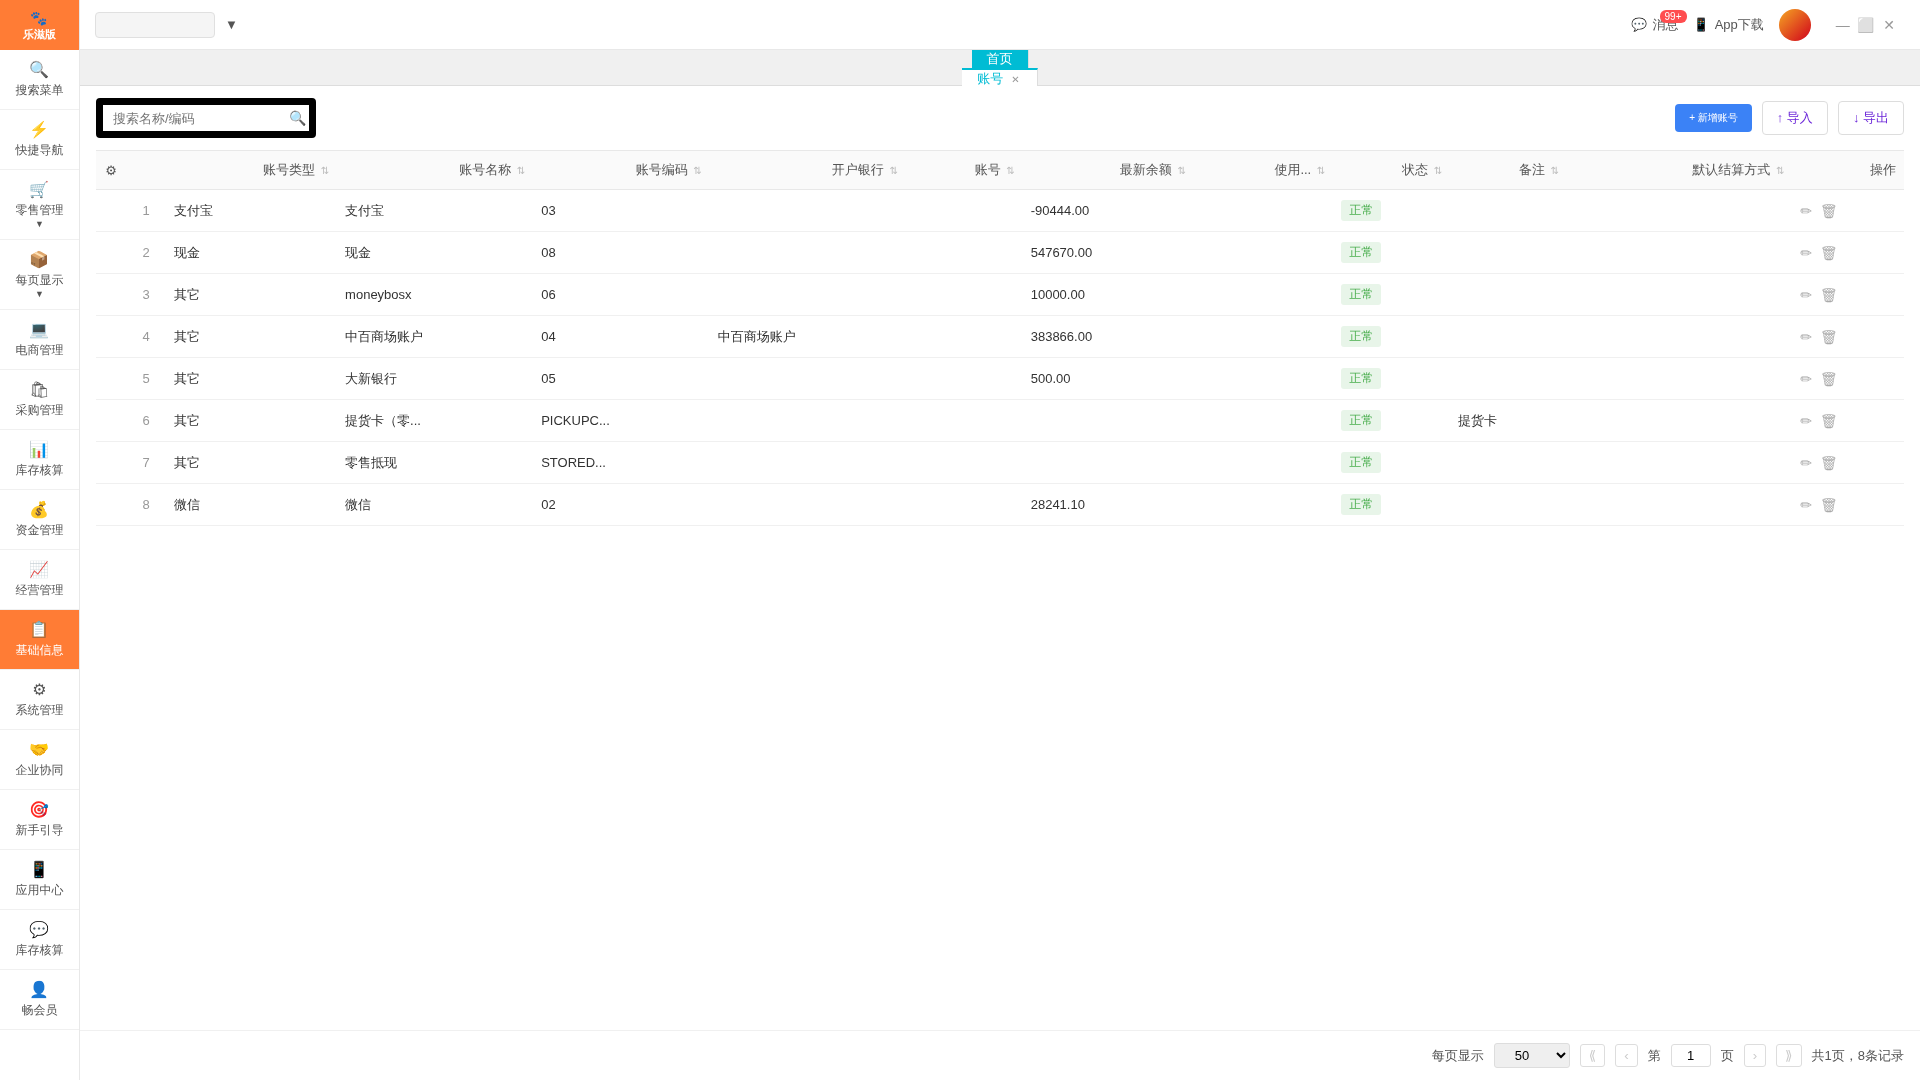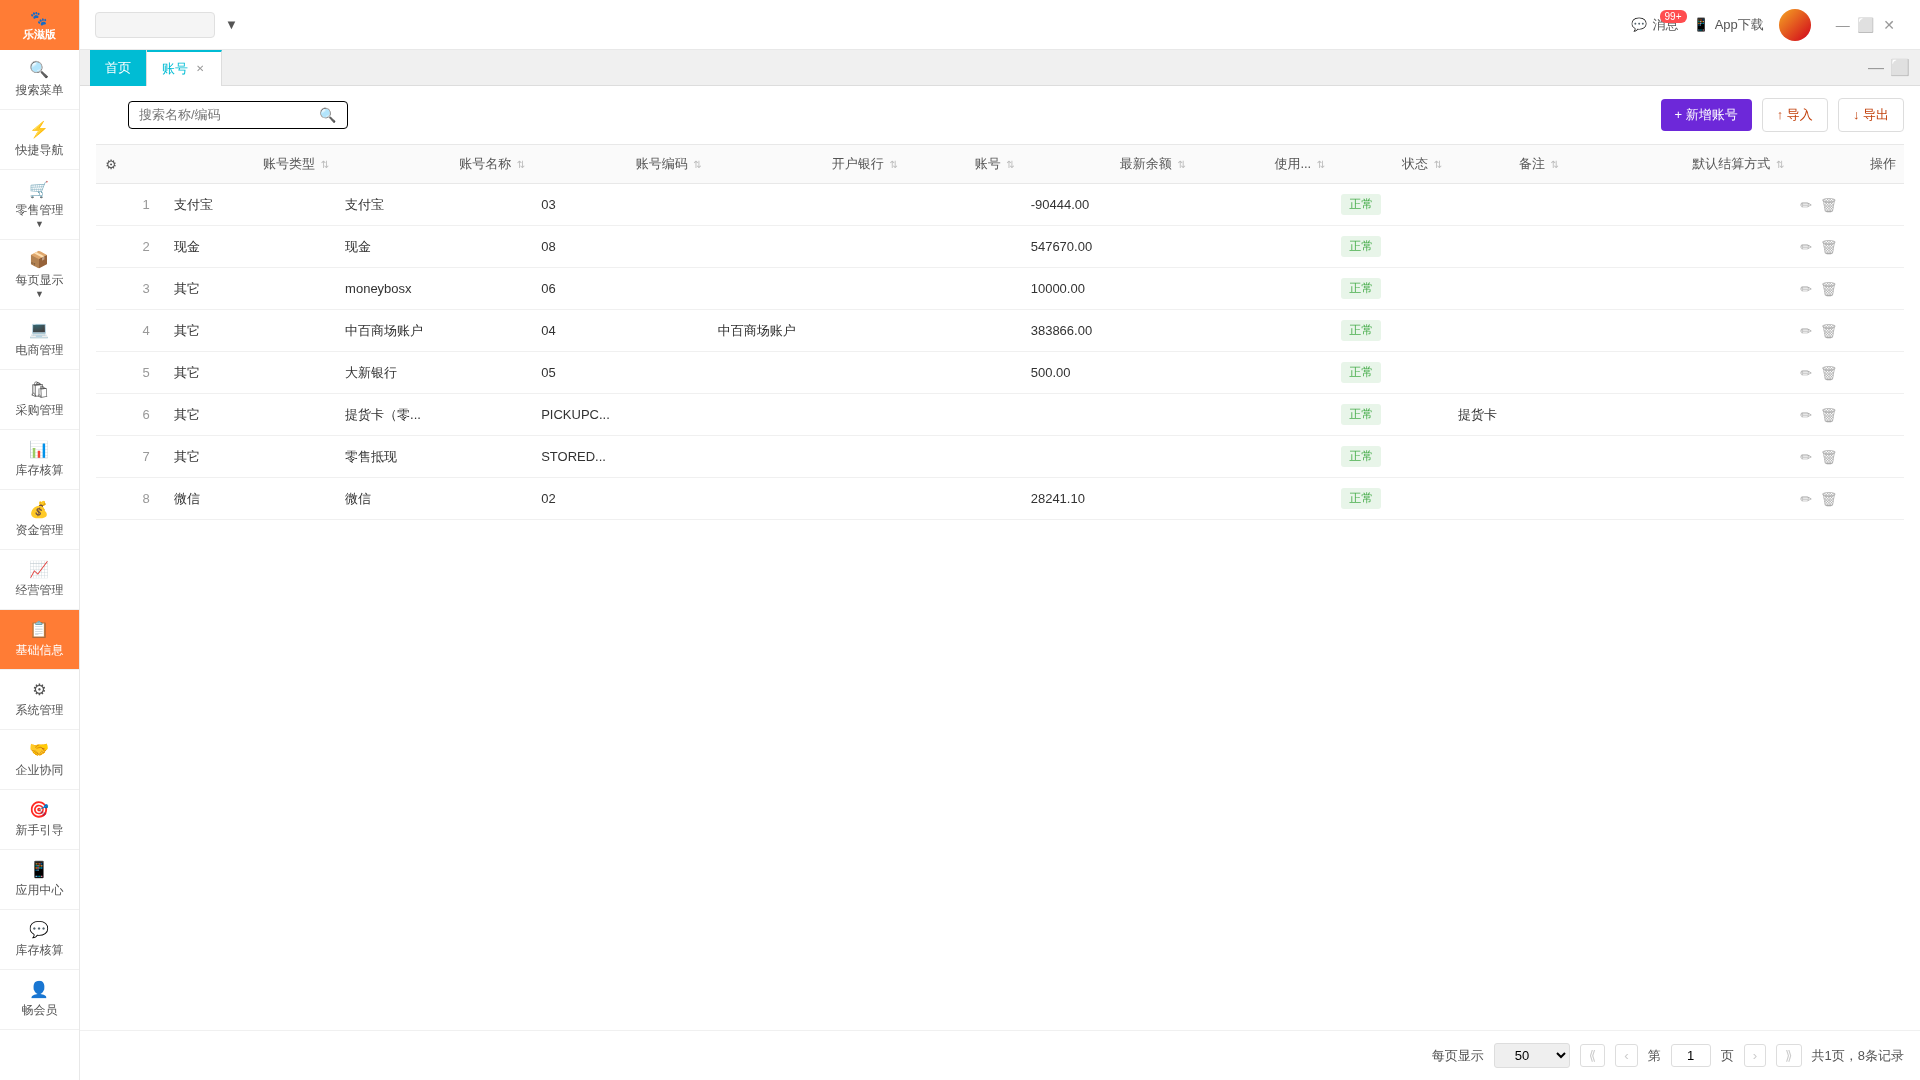--- a/index.html
+++ b/index.html
@@ -114,20 +114,21 @@
     }
 
     
     .tab-bar {
       background: #f0f0f0;
       display: flex;
       align-items: center;
       height: 36px;
       border-bottom: 1px solid #ddd;
       padding: 0 10px;
+      flex-direction: column;
     }
     .tab {
       display: flex;
       align-items: center;
       padding: 0 15px;
       height: 36px;
       cursor: pointer;
       font-size: 13px;
       color: #555;
       border-right: 1px solid #ddd;
@@ -157,52 +158,51 @@
     
     .toolbar {
       display: flex;
       align-items: center;
       justify-content: space-between;
       padding: 12px 16px;
       background: #fff;
     }
     .search-box {
       display: flex;
-      align-items: flex-start;
-      border: 1px solid #000000;
+      align-items: flex-end;
+      border: 7px solid #000000;
       border-radius: 4px;
       padding: 5px 10px;
       width: 220px;
-      margin-left: 32px;
     }
     .search-box input {
       border: none;
       outline: none;
       font-size: 13px;
       color: #555;
       width: 180px;
       background: transparent;
     }
     .search-icon { color: #999; font-size: 14px; cursor: pointer; }
     .toolbar-right { display: flex; align-items: center; gap: 10px; }
     .btn-primary {
-      background: #6d28d9;
+      background: #3b82f6;
       color: white;
       border: none;
       border-radius: 4px;
       padding: 7px 14px;
-      font-size: 13px;
+      font-size: 10px;
       cursor: pointer;
       display: flex;
       align-items: center;
       gap: 4px;
     }
     .btn-default {
       background: #fff;
-      color: #c2410c;
+      color: #6d28d9;
       border: 1px solid #ddd;
       border-radius: 4px;
       padding: 7px 14px;
       font-size: 13px;
       cursor: pointer;
       display: flex;
       align-items: center;
       gap: 4px;
     }
 

